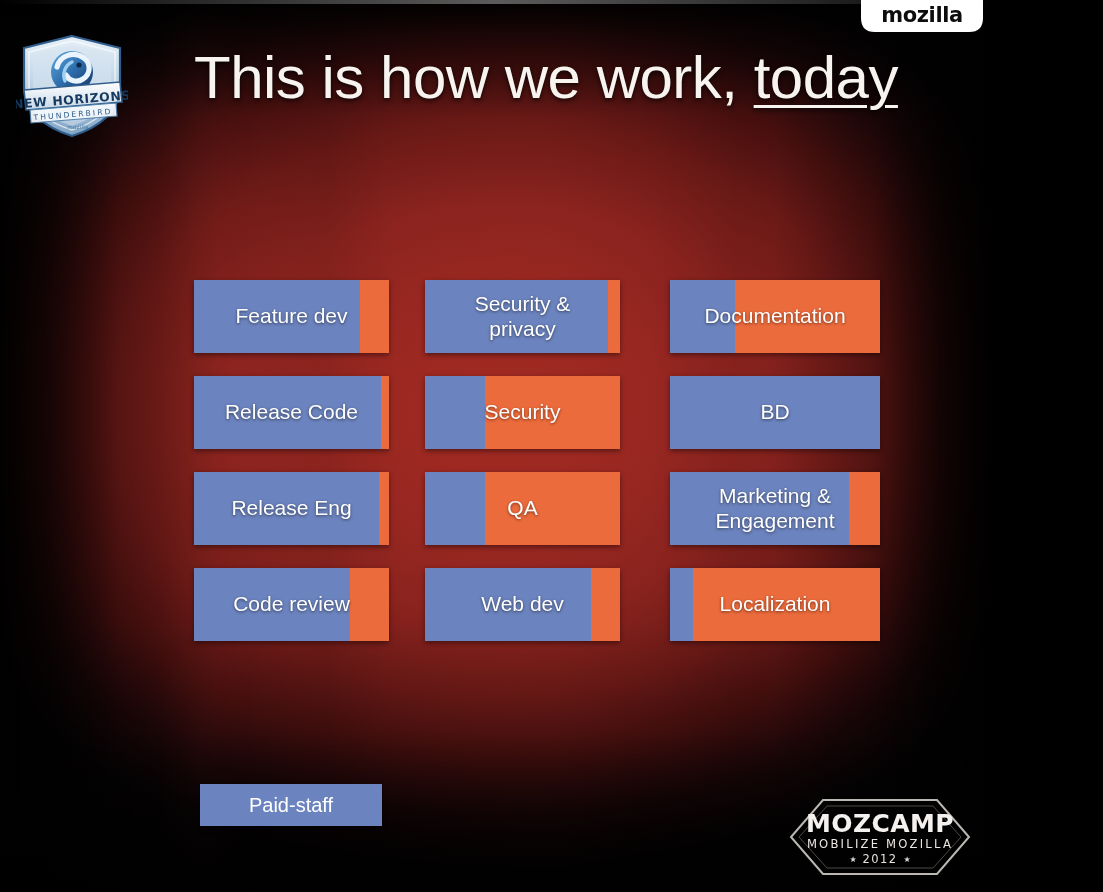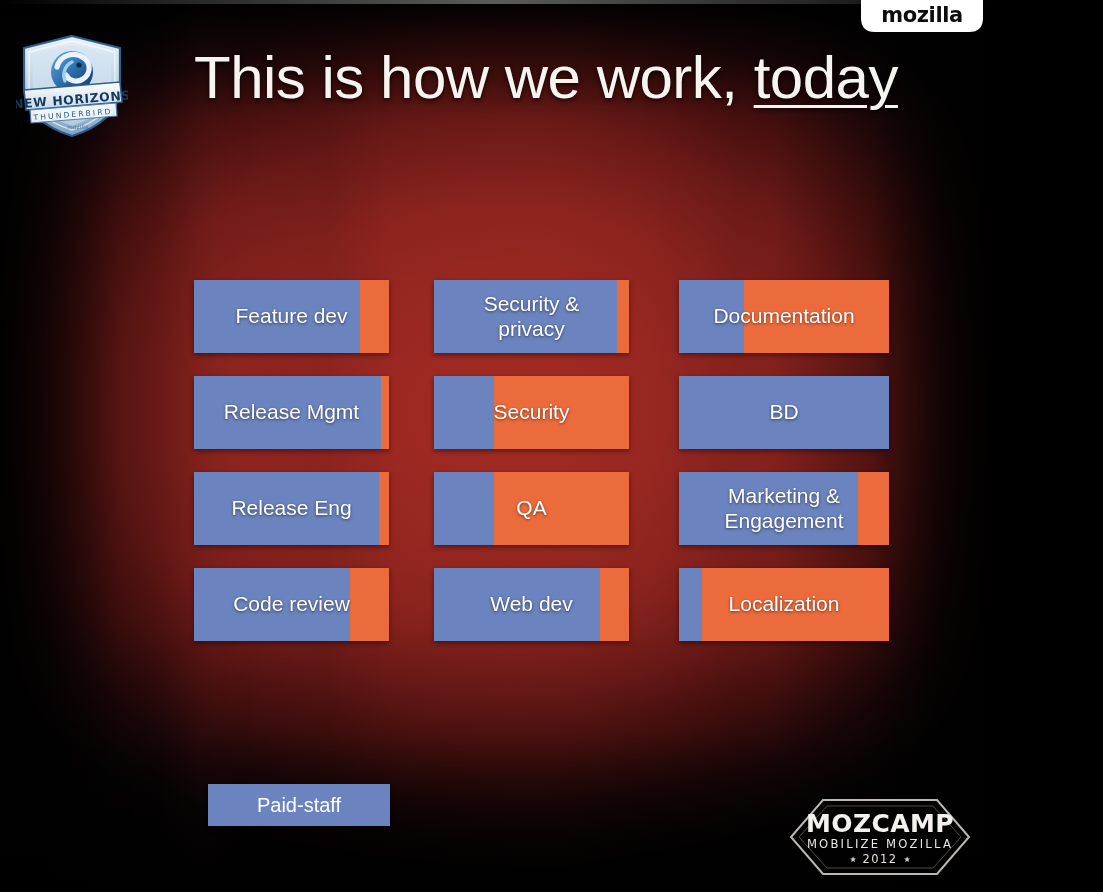--- a/index.html
+++ b/index.html
@@ -153,21 +153,21 @@
     display: flex;
     width: 100%;
     margin-bottom: 23px;
   }
   .grid-row:last-child { margin-bottom: 0; }
 
   .cell {
     position: relative;
     height: 73px;
   }
-  .cell.c1 { width: 195px; margin-right: 45px; }
+  .cell.c1 { width: 195px; margin-right: 36px; }
   .cell.c2 { width: 195px; margin-right: 50px; }
   .cell.c3 { width: 210px; }
 
   .bar {
     position: relative;
     display: flex;
     width: 100%;
     height: 100%;
     box-shadow: 0 2px 5px rgba(0,0,0,.45);
   }
@@ -207,21 +207,20 @@
   .legend-item {
     height: 42px;
     display: flex;
     align-items: center;
     justify-content: center;
     padding: 0 22px;
     color: #ffffff;
     font-size: 20px;
     box-shadow: 0 2px 5px rgba(0,0,0,.45);
     white-space: nowrap;
-    margin-left: 8px;
   }
   .legend-item.paid { background-color: #6b83be; min-width: 182px; }
   .legend-item.contrib { background-color: #ec6b3c; min-width: 196px; }
 
   
   .mozcamp {
     position: absolute;
     right: 18px;
     bottom: 14px;
     width: 186px;
@@ -313,21 +312,21 @@
             <div class="seg-contrib" style="width: 69%;"></div>
             <div class="bar-label">Documentation</div>
           </div>
         </div>
       </div>
       <div class="grid-row">
         <div class="cell c1">
           <div class="bar">
             <div class="seg-paid" style="width: 96%;"></div>
             <div class="seg-contrib" style="width: 4%;"></div>
-            <div class="bar-label">Release Mgmt</div>
+            <div class="bar-label">Release Code</div>
           </div>
         </div>
         <div class="cell c2">
           <div class="bar">
             <div class="seg-paid" style="width: 31%;"></div>
             <div class="seg-contrib" style="width: 69%;"></div>
             <div class="bar-label">Security</div>
           </div>
         </div>
         <div class="cell c3">

